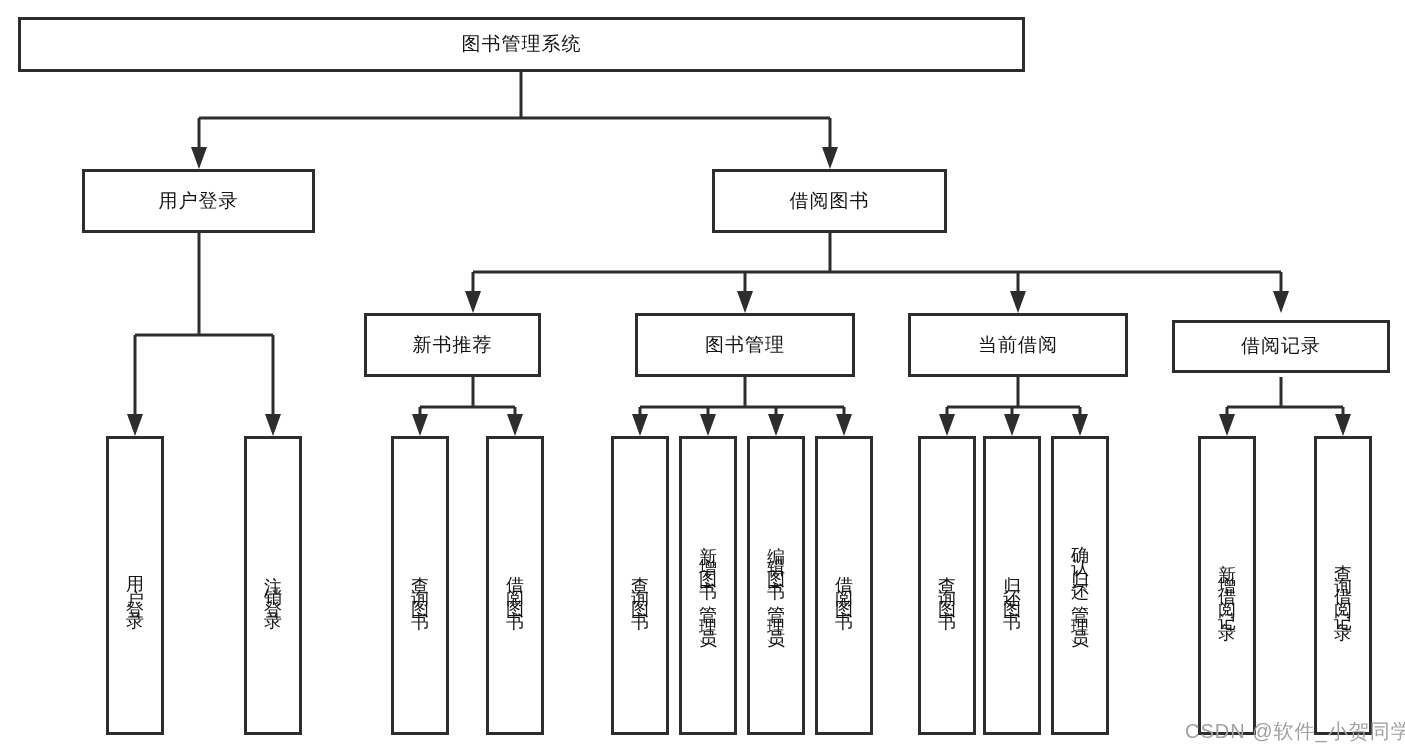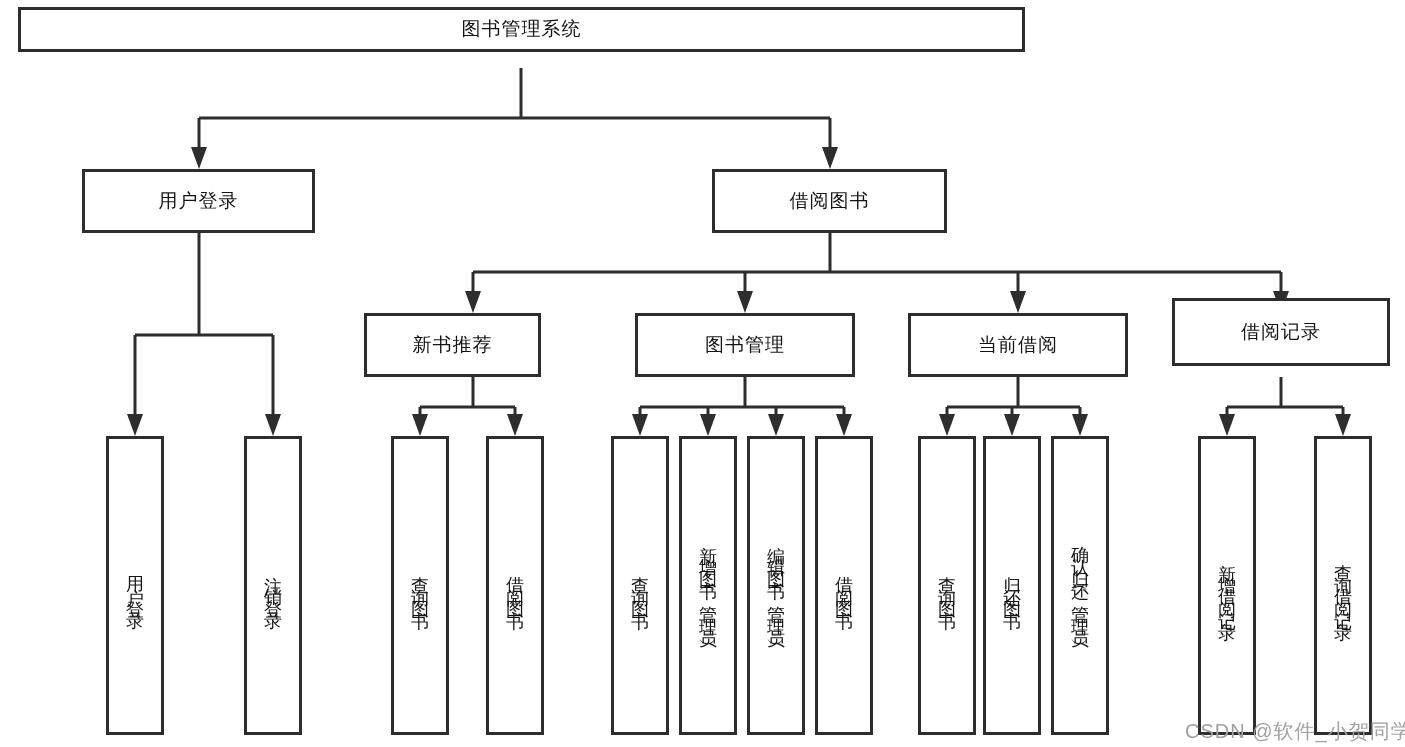--- a/index.html
+++ b/index.html
@@ -52,29 +52,29 @@
       <polygon points="776,436 768,414 784,414"></polygon>
       <polygon points="844,436 836,414 852,414"></polygon>
       <polygon points="947,436 939,414 955,414"></polygon>
       <polygon points="1012,436 1004,414 1020,414"></polygon>
       <polygon points="1080,436 1072,414 1088,414"></polygon>
       <polygon points="1227,436 1219,414 1235,414"></polygon>
       <polygon points="1343,436 1335,414 1351,414"></polygon>
     </g>
   </svg>
 
-  <div class="node" style="left:18px;top:7px;width:1007px;height:45px">图书管理系统</div>
+  <div class="node" style="left:18px;top:17px;width:1007px;height:55px">图书管理系统</div>
 
   <div class="node" style="left:82px;top:169px;width:233px;height:64px">用户登录</div>
   <div class="node" style="left:712px;top:169px;width:235px;height:64px">借阅图书</div>
 
   <div class="node" style="left:364px;top:313px;width:177px;height:64px">新书推荐</div>
   <div class="node" style="left:635px;top:313px;width:220px;height:64px">图书管理</div>
   <div class="node" style="left:908px;top:313px;width:220px;height:64px">当前借阅</div>
-  <div class="node" style="left:1172px;top:298px;width:218px;height:68px">借阅记录</div>
+  <div class="node" style="left:1172px;top:320px;width:218px;height:53px">借阅记录</div>
 
   <div class="node v" style="left:106px;top:436px;width:58px;height:299px">用户登录</div>
   <div class="node v" style="left:244px;top:436px;width:58px;height:299px">注销登录</div>
 
   <div class="node v" style="left:391px;top:436px;width:58px;height:299px">查询图书</div>
   <div class="node v" style="left:486px;top:436px;width:58px;height:299px">借阅图书</div>
 
   <div class="node v" style="left:611px;top:436px;width:58px;height:299px">查询图书</div>
   <div class="node v" style="left:679px;top:436px;width:58px;height:299px">新增图书（管理员）</div>
   <div class="node v" style="left:747px;top:436px;width:58px;height:299px">编辑图书（管理员）</div>

